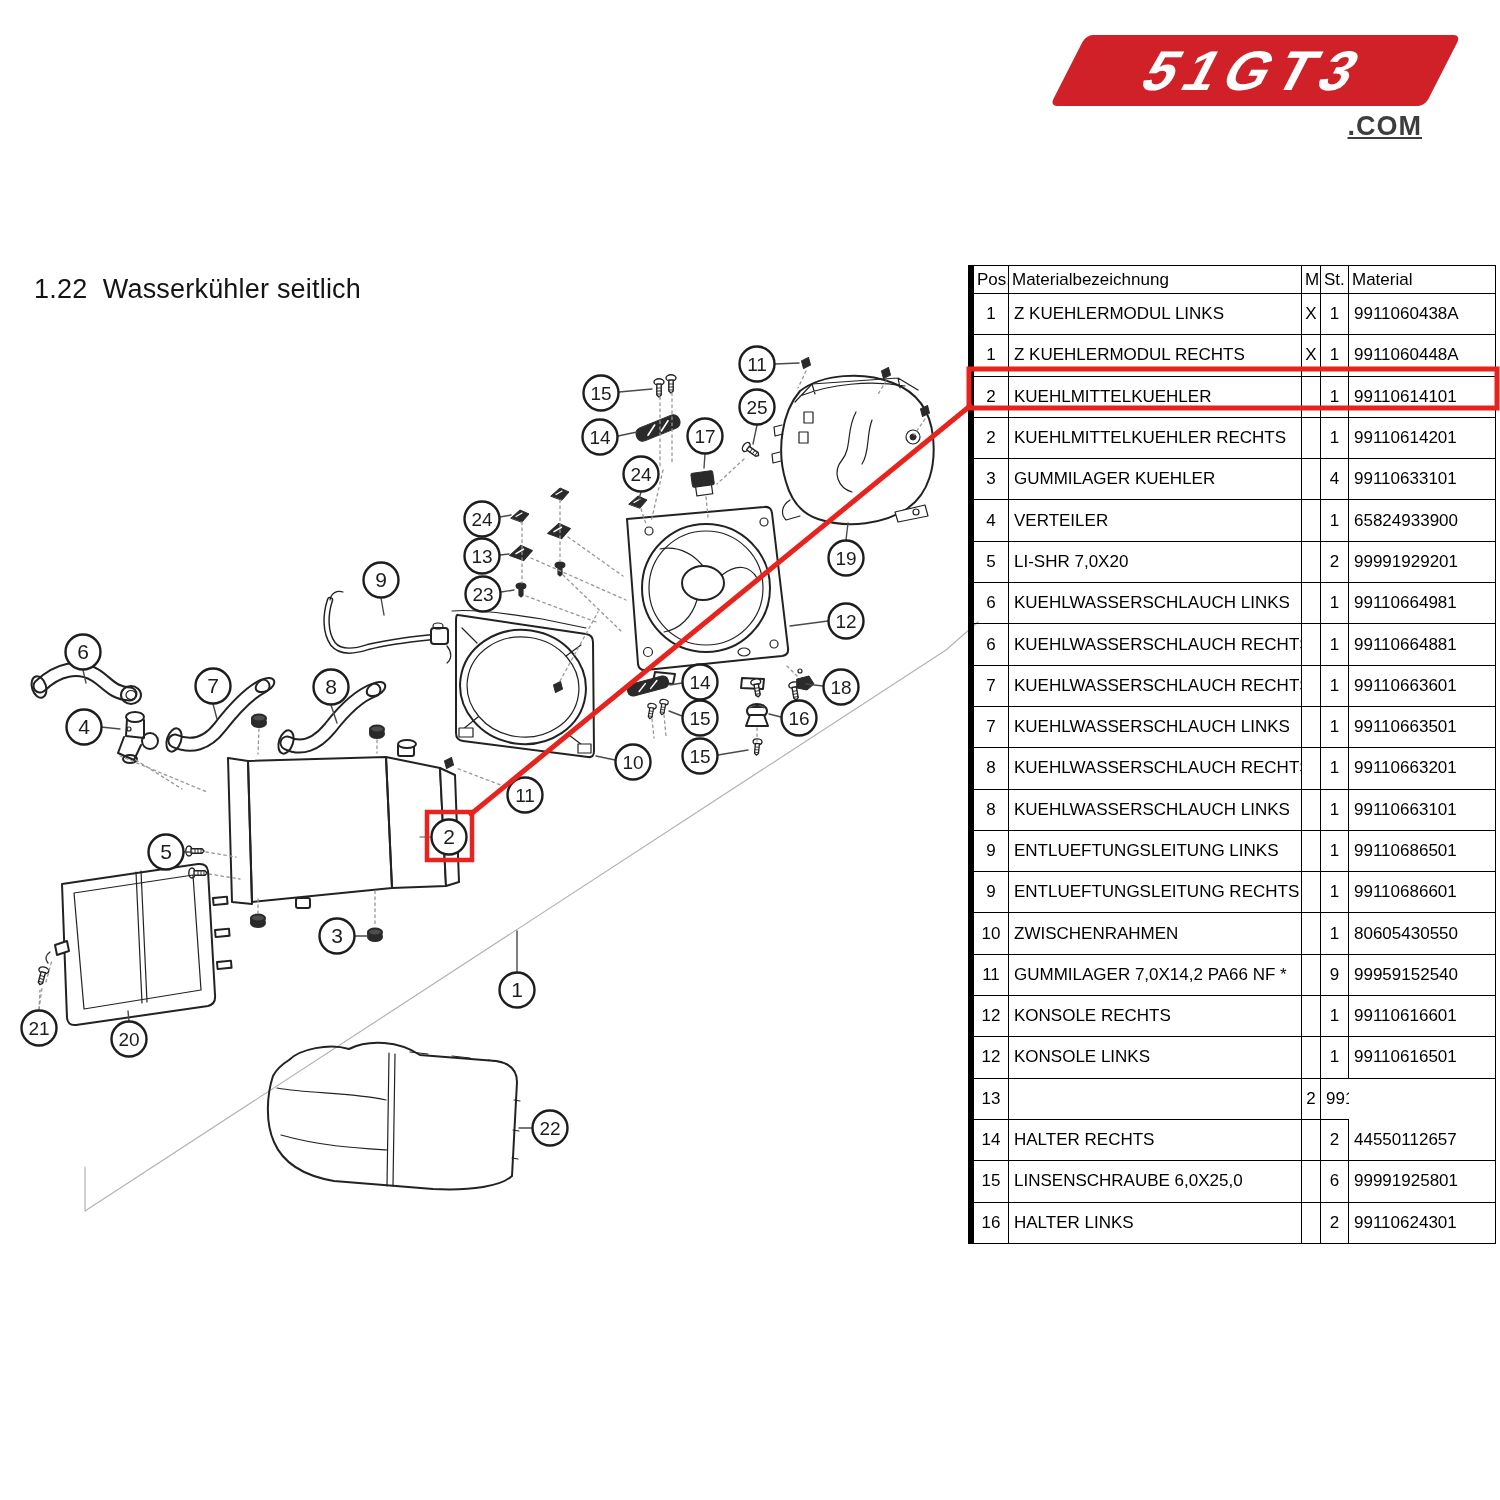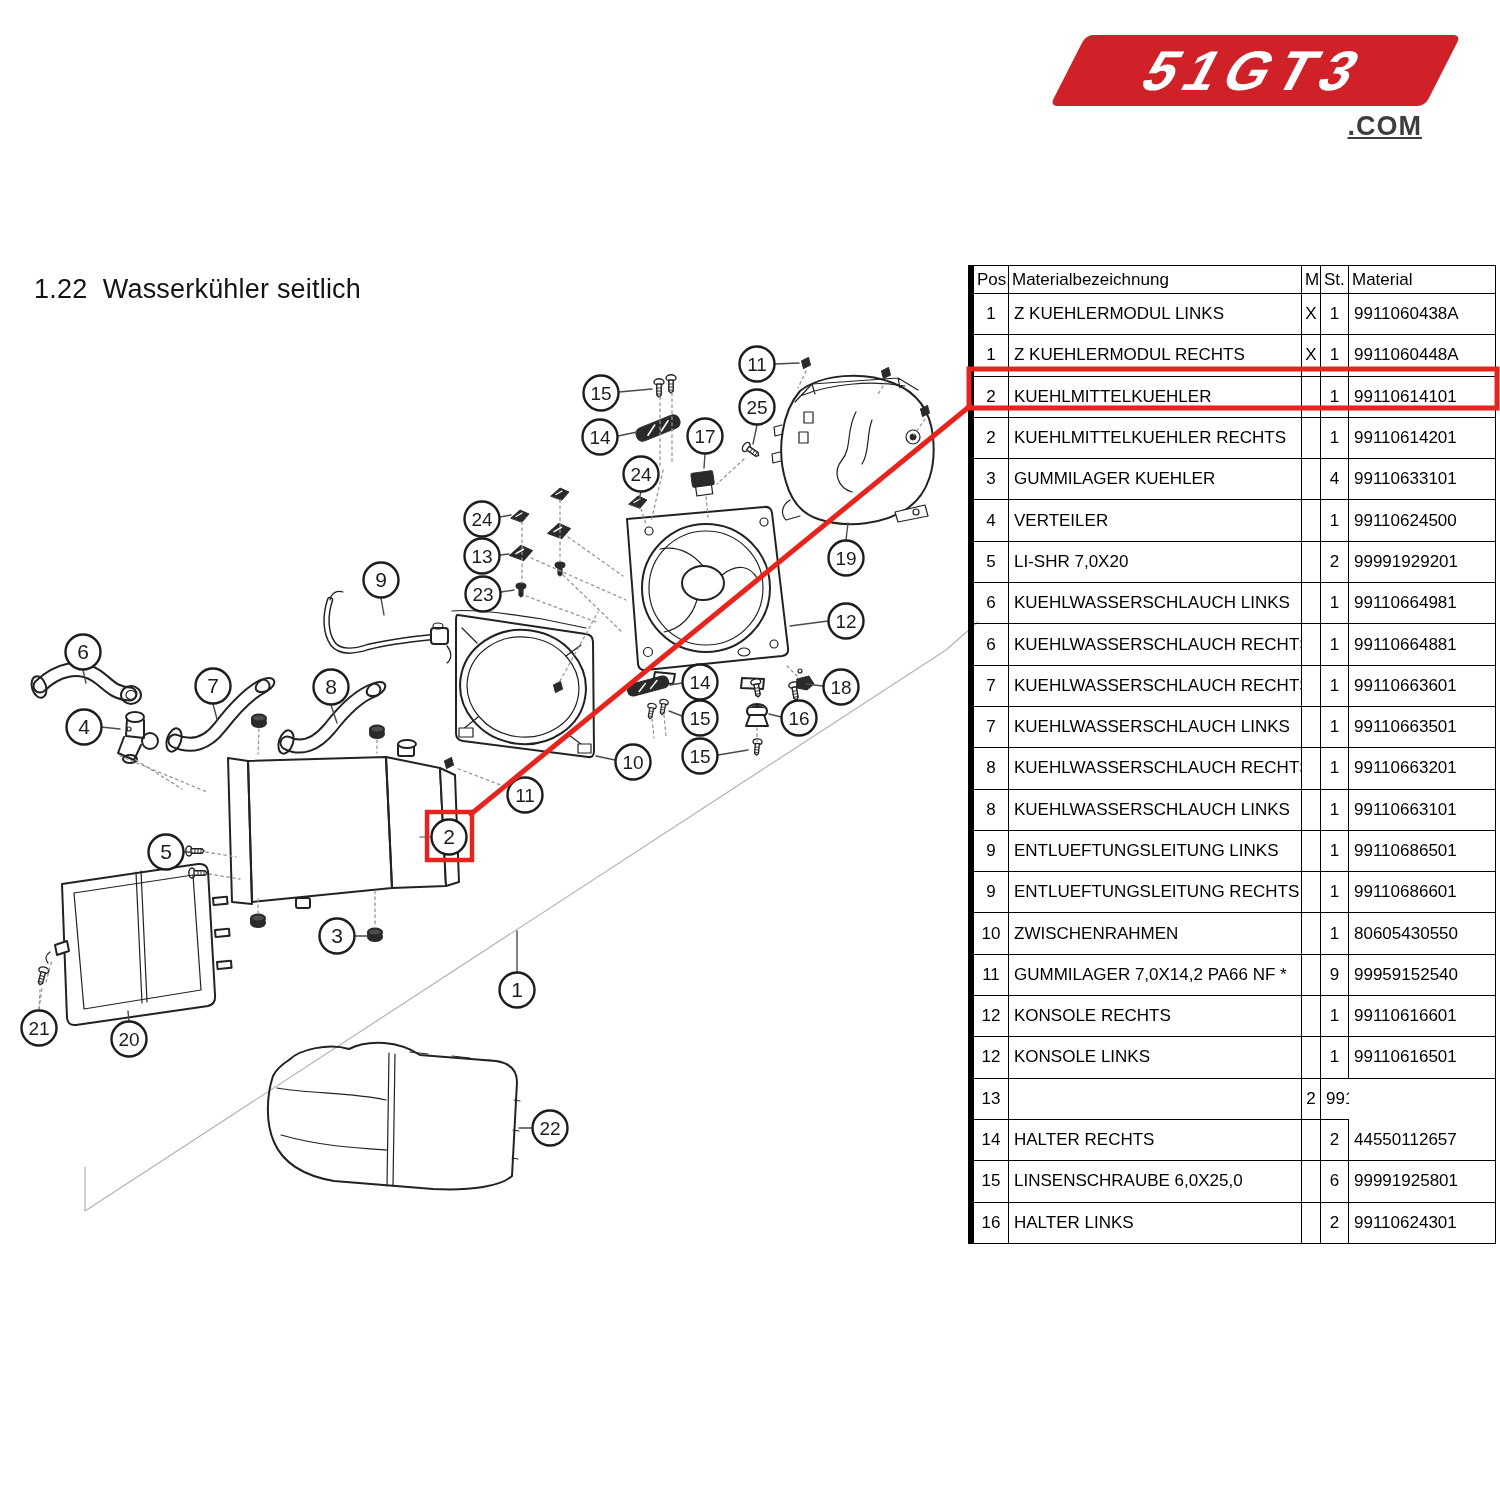--- a/index.html
+++ b/index.html
@@ -469,21 +469,21 @@
           <div class="cell c-name">GUMMILAGER KUEHLER</div>
           <div class="cell c-m"></div>
           <div class="cell c-st">4</div>
           <div class="cell c-mat">99110633101</div>
         </div>
         <div class="trow">
           <div class="cell c-pos">4</div>
           <div class="cell c-name">VERTEILER</div>
           <div class="cell c-m"></div>
           <div class="cell c-st">1</div>
-          <div class="cell c-mat">99110624500</div>
+          <div class="cell c-mat">65824933900</div>
         </div>
         <div class="trow">
           <div class="cell c-pos">5</div>
           <div class="cell c-name">LI-SHR 7,0X20</div>
           <div class="cell c-m"></div>
           <div class="cell c-st">2</div>
           <div class="cell c-mat">99991929201</div>
         </div>
         <div class="trow">
           <div class="cell c-pos">6</div>

